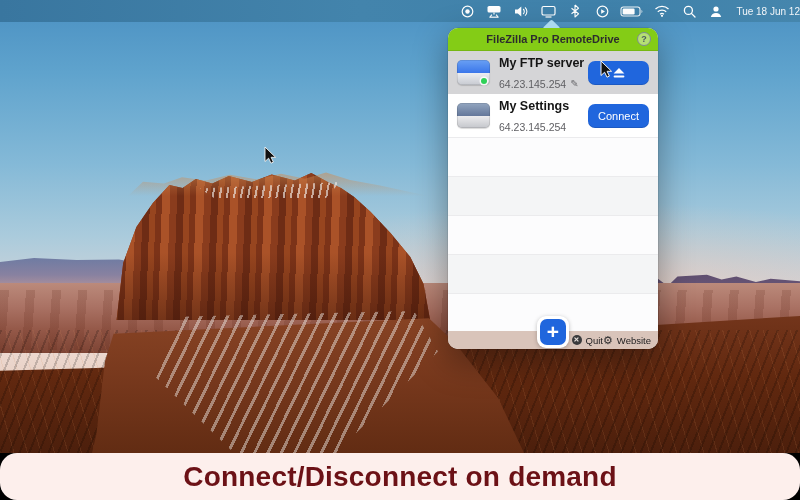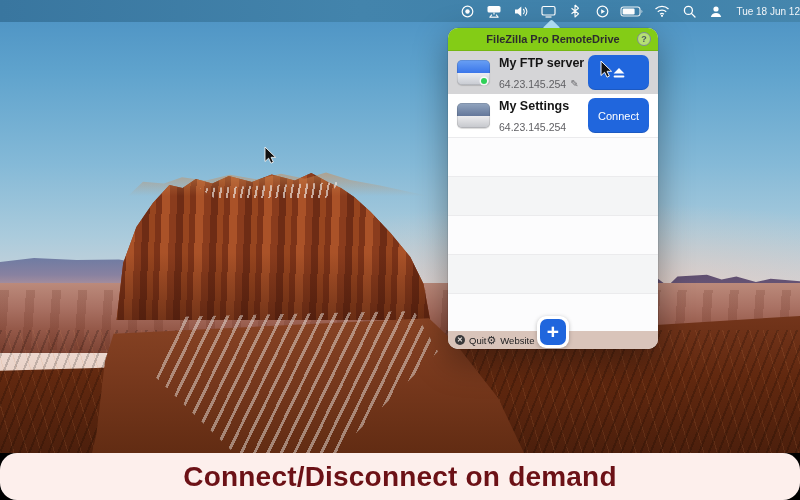--- a/index.html
+++ b/index.html
@@ -77,29 +77,29 @@
     box-shadow:inset 0 0 0 .5px rgba(0,0,0,.2), 0 1px 1px rgba(0,0,0,.15); }
   .drive-blue { background:linear-gradient(180deg,#6aa0f4 0%,#3a76ea 52%,#eceef2 52%,#c7cad1 100%); }
   .drive-gray { background:linear-gradient(180deg,#93a6c0 0%,#64779a 52%,#ececee 52%,#c4c6cb 100%); }
   .green-dot { position:absolute; right:3px; bottom:1px; width:6px; height:6px; border-radius:50%;
     background:#2fd158; box-shadow:0 0 0 1.5px rgba(255,255,255,.85); }
   .server-meta { display:flex; flex-direction:column; gap:8px; min-width:0; }
   .server-name { font-size:12.5px; font-weight:bold; color:#141414; white-space:nowrap; }
   .server-ip-line { display:flex; align-items:center; gap:4px; }
   .server-ip { font-size:10.5px; color:#5f5f63; }
   .edit-pencil { font-size:10px; color:#6e6e72; }
-  .row-btn { margin-left:auto; min-width:61px; height:35px; border:none; border-radius:7px;
+  .row-btn { margin-left:auto; min-width:61px; height:24px; border:none; border-radius:7px;
     background:#2066dd; color:#fff; font-size:11px; font-family:inherit;
     display:flex; align-items:center; justify-content:center; box-shadow:inset 0 -1px 0 rgba(0,0,0,.12); }
   .stripe { height:39px; border-top:1px solid #ebebed; }
   .stripe.alt { background:#f4f5f6; }
   .stripe.plain-bg { background:#fcfcfd; }
   .pop-footer { position:absolute; left:0; bottom:0; width:100%; height:18px;
     background:rgba(215,192,182,.94); border-radius:0 0 10px 10px;
-    display:flex; align-items:center; justify-content:flex-start; padding:0 7px; }
+    display:flex; align-items:center; justify-content:flex-end; padding:0 7px; }
   .footer-item { display:flex; align-items:center; gap:4px; font-size:9.5px; color:#1d1d1f; }
   .quit-icon { width:10px; height:10px; border-radius:50%; background:#3a3a3c; color:#e9e2dd;
     font-size:7px; line-height:10px; text-align:center; font-weight:bold; }
   .gear-icon { font-size:11px; color:#2c2c2e; line-height:1; }
   .add-btn { position:absolute; left:50%; bottom:1px; transform:translateX(-50%);
     width:32px; height:32px; background:#fff; border-radius:9px; box-shadow:0 1px 4px rgba(0,0,0,.25);
     display:flex; align-items:center; justify-content:center; }
   .add-inner { width:26px; height:26px; border-radius:7px; background:#2066dd; color:#fff;
     font-size:21px; font-weight:bold; display:flex; align-items:center; justify-content:center; line-height:1; padding-bottom:2px; }
 

